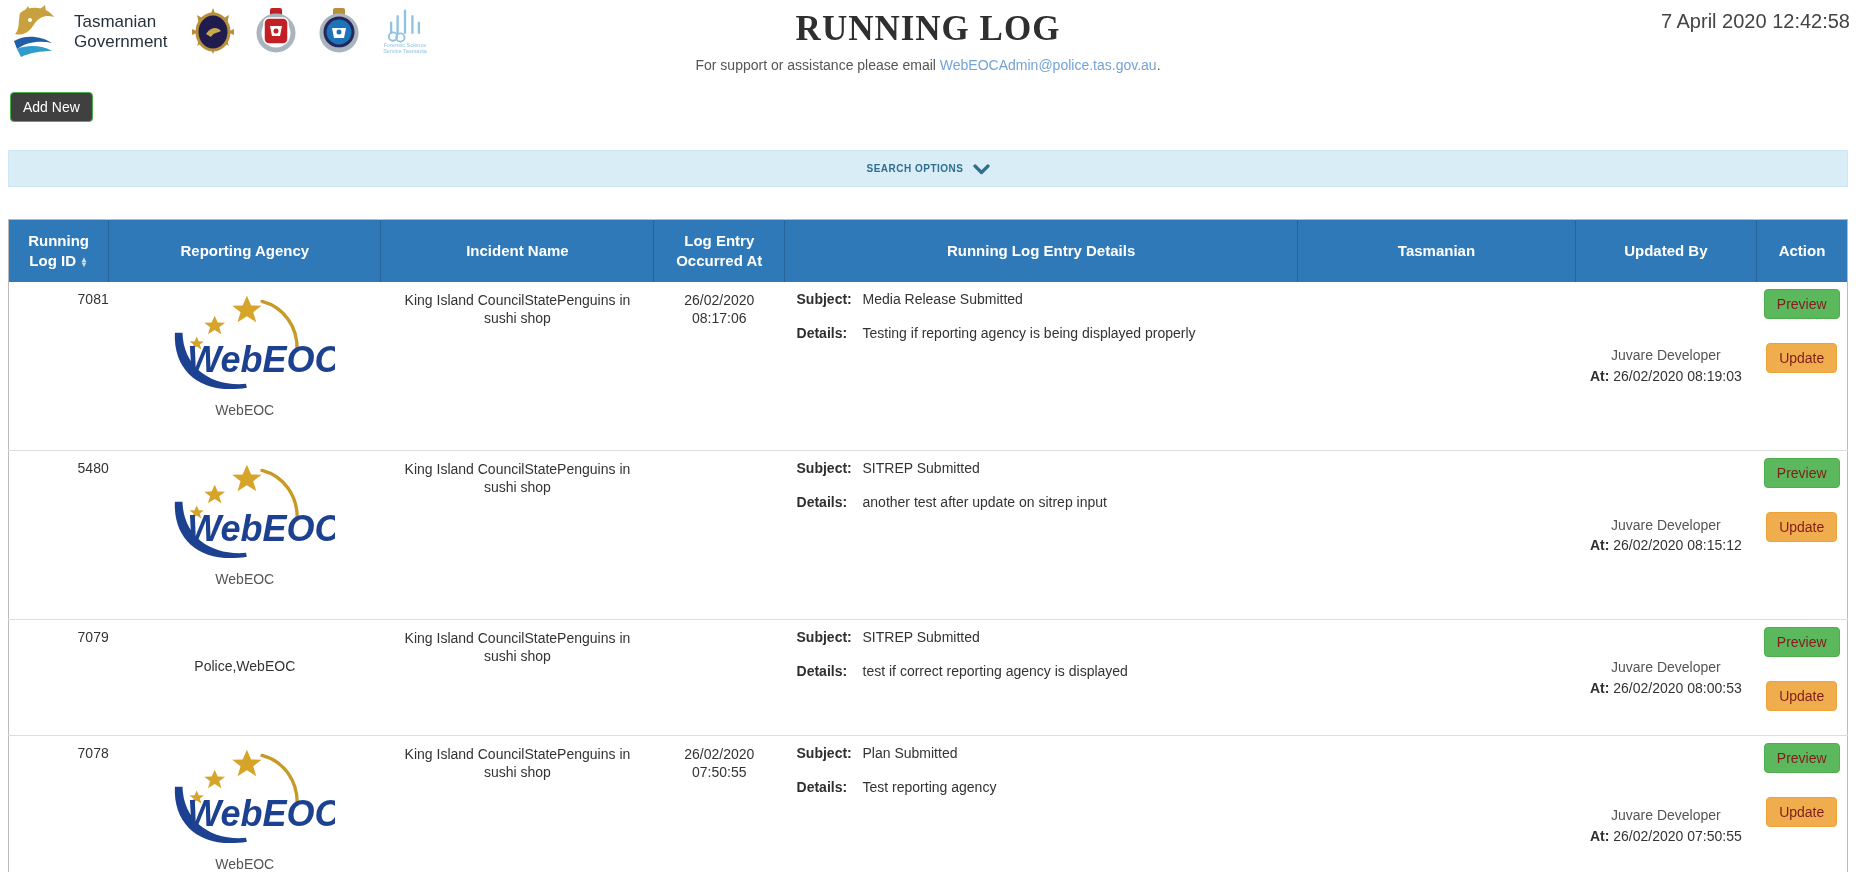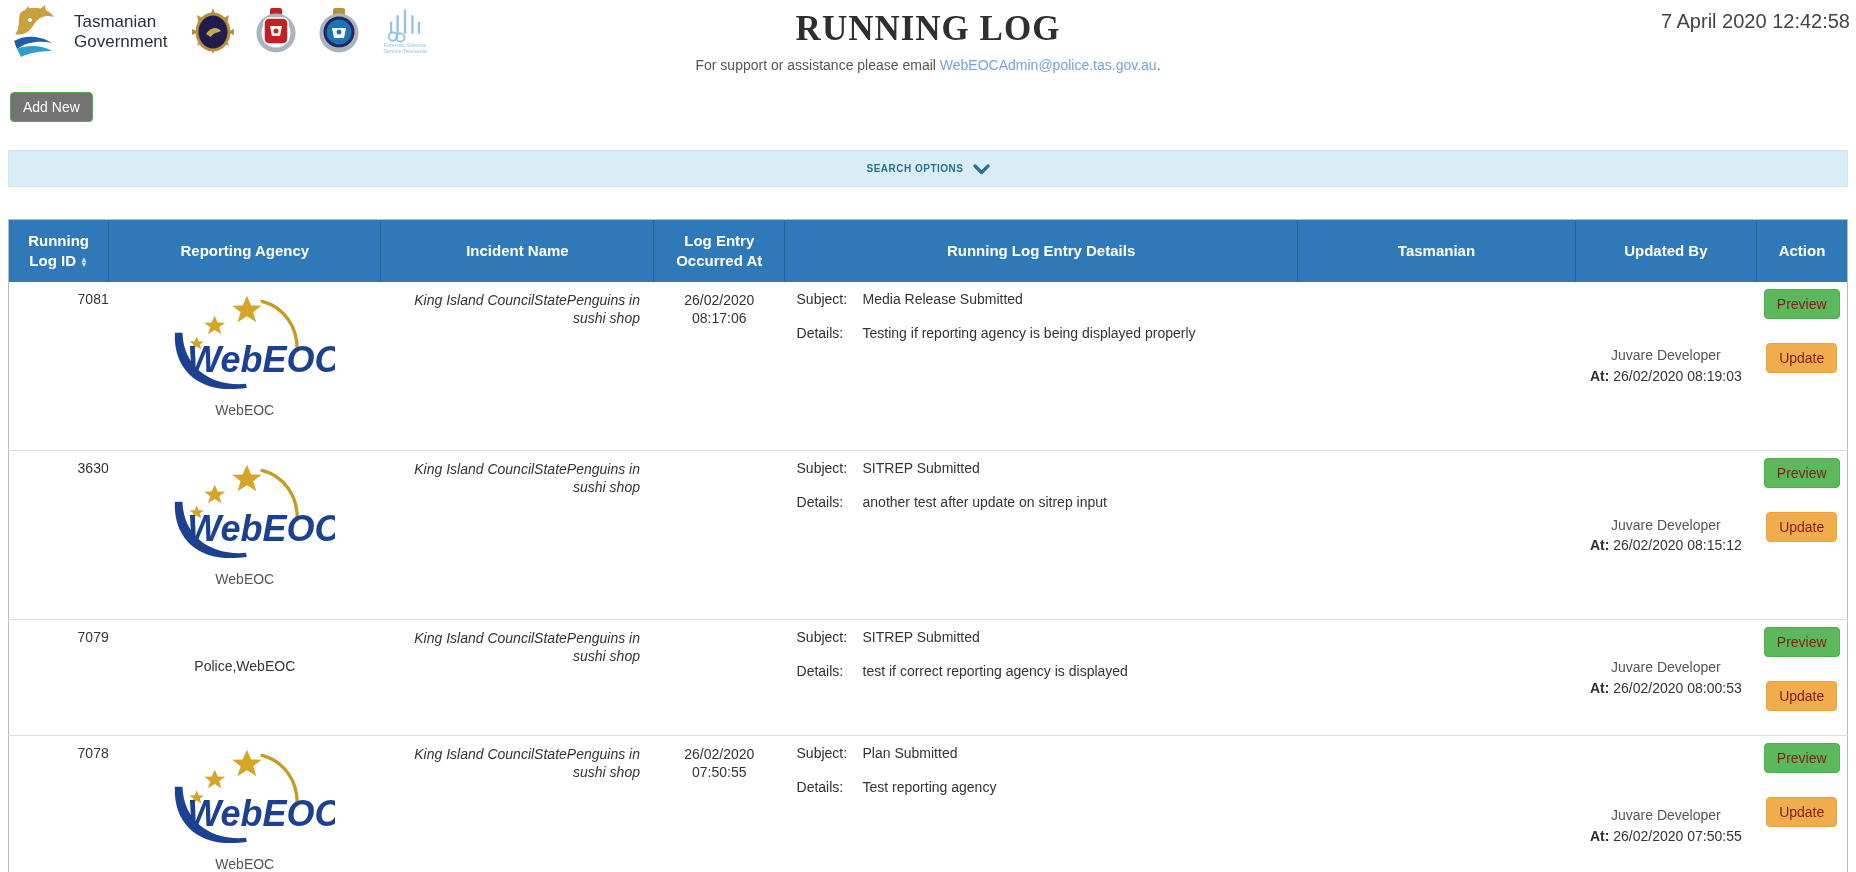--- a/index.html
+++ b/index.html
@@ -13,21 +13,21 @@
   .badges { position:absolute; left:190px; top:6px; display:flex; align-items:flex-start; gap:17px; }
   .badge { width:46px; height:50px; }
   .badge.wide { width:52px; }
   .title-block { text-align:center; padding-top:9px; }
   .title-block h1 { font-size:35px; font-weight:bold; color:#2f2f2f; letter-spacing:1px;font-family:Liberation Serif, serif; }
   .support { margin-top:8px; font-size:14px; color:#555; }
   .support a { color:#74a3d7; text-decoration:none; }
   .datetime { position:absolute; right:6px; top:10px; font-size:20px; color:#444; }
 
   
-  .add-new { margin:6px 0 0 10px; background:#737373; border:1px solid #4cae4c; color:#fff;
+  .add-new { margin:6px 0 0 10px; background:#404040; border:1px solid #4cae4c; color:#fff;
              font-size:14px; padding:6px 12px; border-radius:4px; cursor:pointer;
              font-family:"Liberation Sans", sans-serif; }
 
   
   .search-bar { margin:28px 8px 0; height:37px; background:#d9edf7; border:1px solid #cde6f2;
                 display:flex; align-items:center; justify-content:center; gap:9px; cursor:pointer; }
   .search-bar .lbl { font-size:10px; font-weight:bold; letter-spacing:.5px; color:#2e6e8f; }
   .search-bar svg { margin-top:2px; }
 
   
@@ -43,25 +43,25 @@
   tbody tr:first-child { border-top:none; }
   tr.r-tall  { height:169px; }
   tr.r-short { height:104px; }
   tr.r-last  { height:180px; }
   td { vertical-align:top; padding-top:9px; font-size:14px; color:#333; }
   td.c-id { text-align:right; }
   td.c-agency { text-align:center; }
   .agency-logo { display:block; margin:0 auto; }
   .agency-cap { margin-top:2px; font-size:14px; color:#555; }
   .agency-text { padding-top:29px; font-size:14px; color:#333; }
-  td.c-incident { text-align:right; line-height:1.3; padding-left:14px; padding-right:14px;font-style:italic; }
+  td.c-incident { text-align:center; line-height:1.3; padding-left:14px; padding-right:14px; }
   td.c-occurred { text-align:center; line-height:1.3; padding-left:10px; padding-right:10px; }
   td.c-details .dgrid { display:grid; grid-template-columns:66px 1fr; row-gap:18px;
                         padding-left:12px; padding-right:10px; }
-  td.c-details .dlabel { font-weight:normal; color:#2f2f2f; }
+  td.c-details .dlabel { font-weight:bold; color:#2f2f2f; }
   td.c-updated { vertical-align:middle; text-align:center; padding-top:0; line-height:1.45; }
   .upd-name { color:#555; }
   .upd-at b { color:#2f2f2f; }
   td.c-action { text-align:center; padding-top:7px; }
   .btn { display:block; margin:0 auto 24px; color:#7f1d1d; font-size:14px; padding:6px 12px;
          border-radius:4px; cursor:pointer; border:1px solid transparent; min-width:64px;
          font-family:"Liberation Sans", sans-serif; }
   .btn-preview { background:#5cb85c; border-color:#4cae4c; }
   .btn-update  { background:#f0ad4e; border-color:#eea236; }
 </style>
@@ -211,21 +211,21 @@
         <div class="upd-name">Juvare Developer</div>
         <div class="upd-at"><b>At:</b> <span>26/02/2020 08:19:03</span></div>
       </td>
       <td class="c-action">
         <button class="btn btn-preview">Preview</button>
         <button class="btn btn-update">Update</button>
       </td>
     </tr>
 
     <tr class="r-tall">
-      <td class="c-id">3630</td>
+      <td class="c-id">5480</td>
       <td class="c-agency">
         <svg class="agency-logo" width="180" height="109">
             <use href="#webeoc-logo"></use>
           </svg>
         <div class="agency-cap">WebEOC</div>
       </td>
       <td class="c-incident">King Island CouncilStatePenguins in sushi shop</td>
       <td class="c-occurred"></td>
       <td class="c-details">
         <div class="dgrid">

